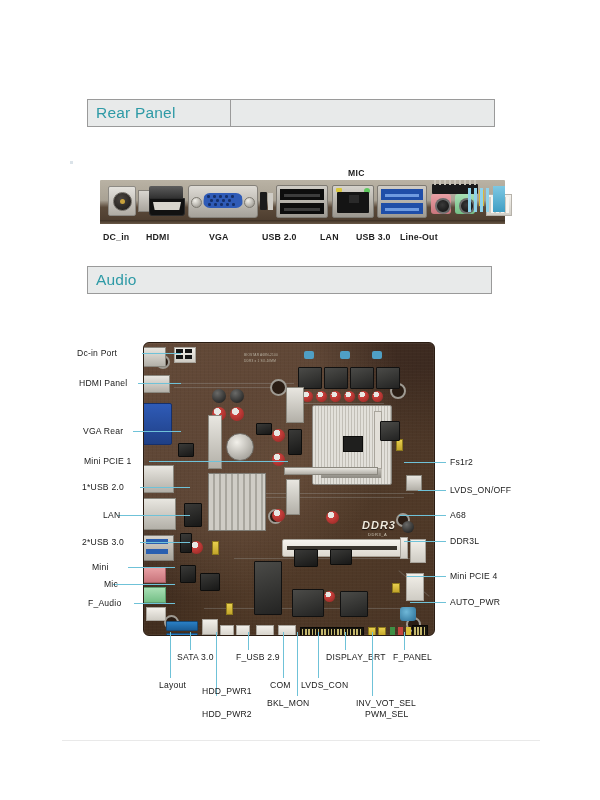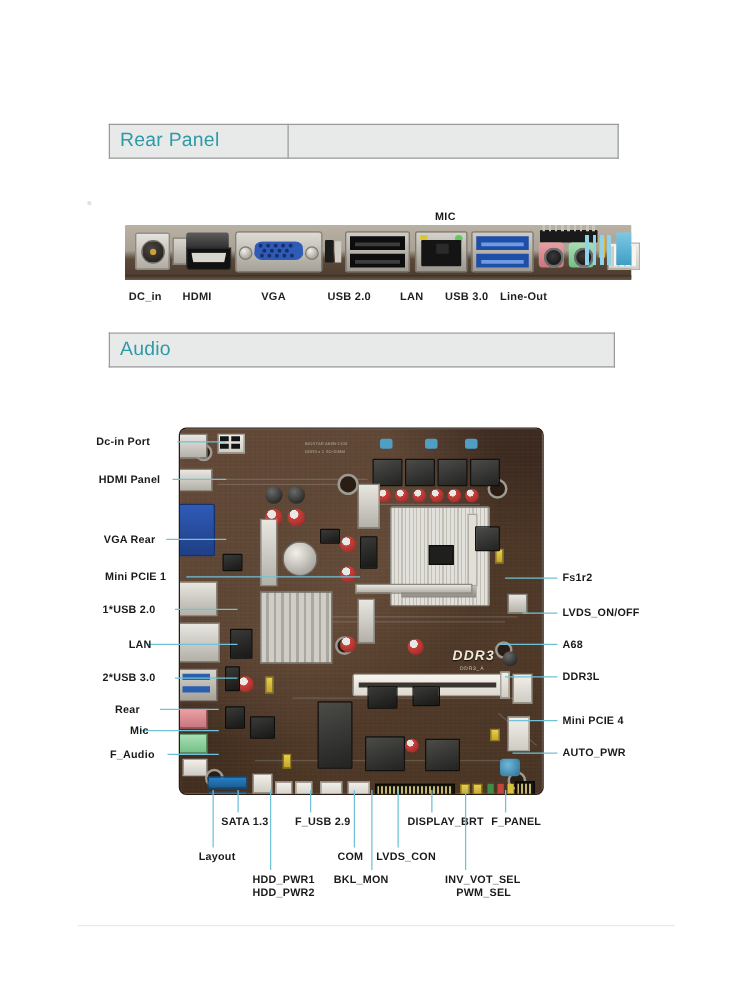--- a/index.html
+++ b/index.html
@@ -185,21 +185,21 @@
      background:repeating-linear-gradient(90deg,#d8c978 0 1.5px,transparent 1.5px 3.2px);opacity:.9;}
   .ddr3-txt{position:absolute;color:#efe9dc;font-size:11px;font-weight:bold;font-style:italic;
             letter-spacing:1px;text-shadow:0 1px 1px rgba(0,0,0,.8);}
   .ddr3-sub{position:absolute;color:#cfc7b6;font-size:4px;letter-spacing:.6px;}
   .lbl-txt{position:absolute;color:#b9b2a2;font-size:3.2px;letter-spacing:.2px;}
 
   
   .lead{position:absolute;background:#6fc2d8;}
   .lead.h{height:1.2px;}
   .lead.v{width:1.2px;}
-  .call{position:absolute;font-size:8.6px;font-weight:bold;color:#1a1a1a;white-space:nowrap;letter-spacing:.2px;}
+  .call{position:absolute;font-size:8.6px;font-weight:normal;color:#1a1a1a;white-space:nowrap;letter-spacing:.2px;}
 </style>
 </head>
 <body>
 
 <div class="page">
 
   <table id="rear-table" class="sect-table">
     <tbody>
         <tr class="r1">
       <td class="c1">
@@ -473,21 +473,21 @@
       <div class="lead h" style="left:140px;top:157px;width:50px;"></div>
       <div class="call" style="left:82px;top:152px;">1*USB 2.0</div>
 
       <div class="lead h" style="left:118px;top:185px;width:72px;"></div>
       <div class="call" style="left:103px;top:180px;">LAN</div>
 
       <div class="lead h" style="left:140px;top:212px;width:50px;"></div>
       <div class="call" style="left:82px;top:207px;">2*USB 3.0</div>
 
       <div class="lead h" style="left:128px;top:237px;width:47px;"></div>
-      <div class="call" style="left:92px;top:232px;">Rear</div>
+      <div class="call" style="left:92px;top:232px;">Mini</div>
 
       <div class="lead h" style="left:113px;top:254px;width:62px;"></div>
       <div class="call" style="left:104px;top:249px;">Mic</div>
 
       <div class="lead h" style="left:134px;top:273px;width:41px;"></div>
       <div class="call" style="left:88px;top:268px;">F_Audio</div>
     </div>
 
     <div>
       <div class="lead h" style="left:404px;top:132px;width:42px;"></div>
@@ -504,27 +504,27 @@
 
       <div class="lead h" style="left:407px;top:246px;width:39px;"></div>
       <div class="call" style="left:450px;top:241px;">Mini PCIE 4</div>
 
       <div class="lead h" style="left:410px;top:272px;width:36px;"></div>
       <div class="call" style="left:450px;top:267px;">AUTO_PWR</div>
     </div>
 
     <div>
       <div class="lead v" style="left:190px;top:302px;height:18px;"></div>
-      <div class="call" style="left:177px;top:322px;">SATA 1.3</div>
+      <div class="call" style="left:177px;top:322px;">SATA 3.0</div>
 
       <div class="lead v" style="left:170px;top:302px;height:46px;"></div>
       <div class="call" style="left:159px;top:350px;">Layout</div>
 
       <div class="lead v" style="left:216px;top:302px;height:64px;"></div>
-      <div class="call" style="left:202px;top:368px;">HDD_PWR1</div>
+      <div class="call" style="left:202px;top:356px;">HDD_PWR1</div>
       <div class="call" style="left:202px;top:379px;">HDD_PWR2</div>
 
       <div class="lead v" style="left:248px;top:302px;height:18px;"></div>
       <div class="call" style="left:236px;top:322px;">F_USB 2.9</div>
 
       <div class="lead v" style="left:283px;top:302px;height:46px;"></div>
       <div class="call" style="left:270px;top:350px;">COM</div>
 
       <div class="lead v" style="left:297px;top:302px;height:64px;"></div>
       <div class="call" style="left:267px;top:368px;">BKL_MON</div>

